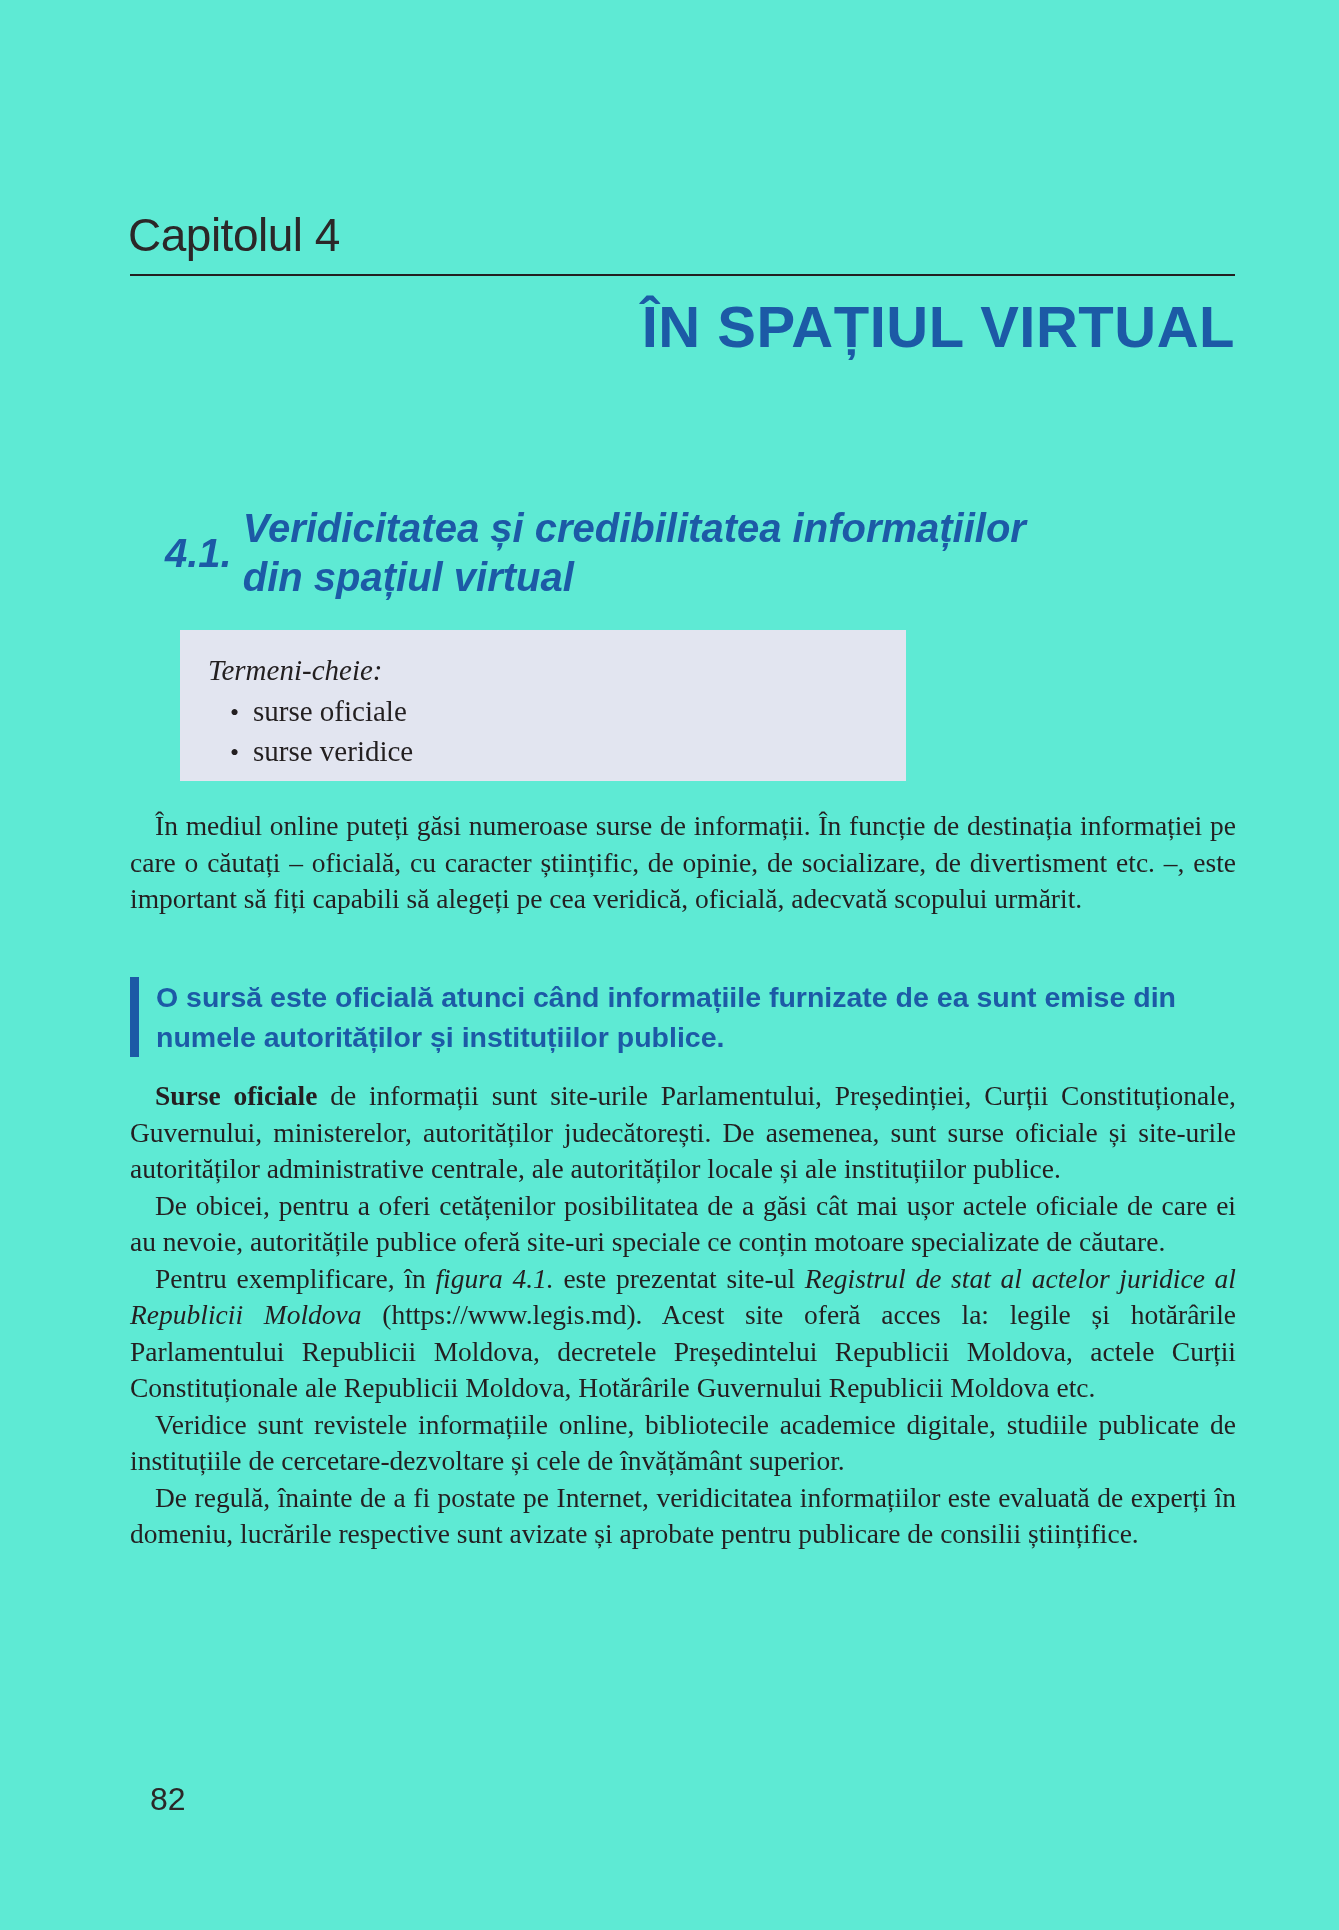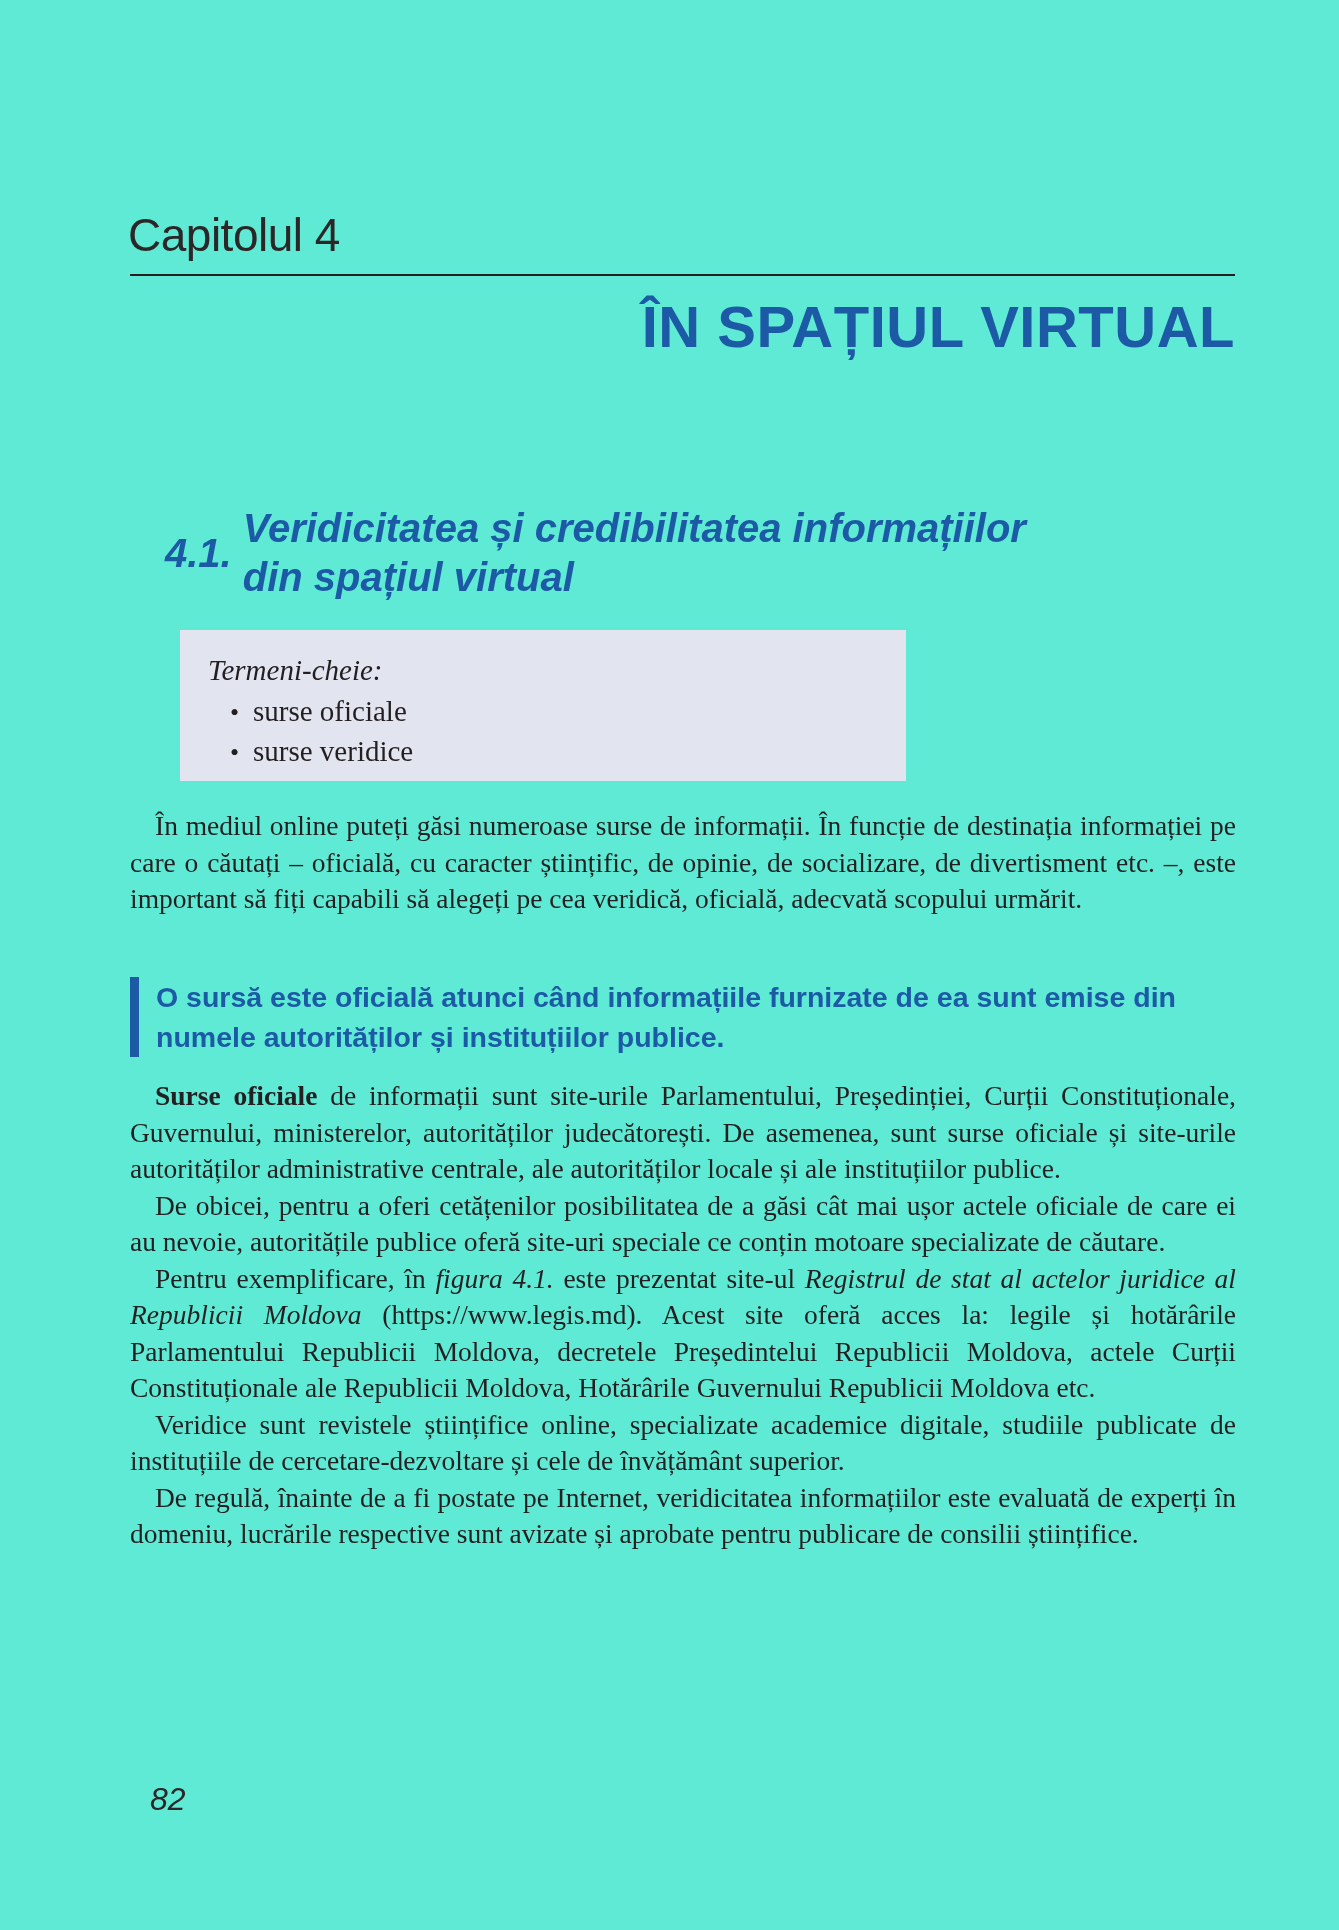--- a/index.html
+++ b/index.html
@@ -71,21 +71,21 @@
   }
   .definition-text{
     font-family:"Liberation Sans", sans-serif;
     font-weight:bold;
     font-size:28.5px;line-height:40px;
     color:#1c5aa6;
   }
   .page-number{
     position:absolute;left:150px;top:1781px;
     font-family:"Liberation Sans", sans-serif;
-    font-size:32px;line-height:36px;color:#2b2728;font-style:italic;
+    font-size:32px;line-height:36px;color:#2b2728;
   }
 </style>
 </head>
 <body>
 
 <div class="page">
 
   <div class="chapter-label">Capitolul 4</div>
 
   <div class="chapter-rule"></div>
@@ -122,19 +122,19 @@
 
   <div class="definition">
     <div class="definition-bar"></div>
     <div class="definition-text">O sursă este oficială atunci când informațiile furnizate de ea sunt emise din numele autorităților și instituțiilor publice.</div>
   </div>
 
   <div class="body-block block-2">
       <p class="body-para"><span class="seg-b">Surse oficiale</span><span> de informații sunt site-urile Parlamentului, Președinției, Curții Constituționale, Guvernului, ministerelor, autorităților judecătorești. De asemenea, sunt surse oficiale și site-urile autorităților administrative centrale, ale autorităților locale și ale instituțiilor publice.</span></p>
       <p class="body-para"><span>De obicei, pentru a oferi cetățenilor posibilitatea de a găsi cât mai ușor actele oficiale de care ei au nevoie, autoritățile publice oferă site-uri speciale ce conțin motoare specializate de căutare.</span></p>
       <p class="body-para"><span>Pentru exemplificare, în </span><span class="seg-i">figura 4.1.</span><span> este prezentat site-ul </span><span class="seg-i">Registrul de stat al actelor juridice al Republicii Moldova</span><span> (https://www.legis.md). Acest site oferă acces la: legile și hotărârile Parlamentului Republicii Moldova, decretele Președintelui Republicii Moldova, actele Curții Constituționale ale Republicii Moldova, Hotărârile Guvernului Republicii Moldova etc.</span></p>
-      <p class="body-para"><span>Veridice sunt revistele științifice online, specializate academice digitale, studiile publicate de instituțiile de cercetare-dezvoltare și cele de învățământ superior.</span></p>
+      <p class="body-para"><span>Veridice sunt revistele informațiile online, bibliotecile academice digitale, studiile publicate de instituțiile de cercetare-dezvoltare și cele de învățământ superior.</span></p>
       <p class="body-para"><span>De regulă, înainte de a fi postate pe Internet, veridicitatea informațiilor este evaluată de experți în domeniu, lucrările respective sunt avizate și aprobate pentru publicare de consilii științifice.</span></p>
     </div>
 
   <div class="page-number">82</div>
 
 </div>
 
 </body></html>

